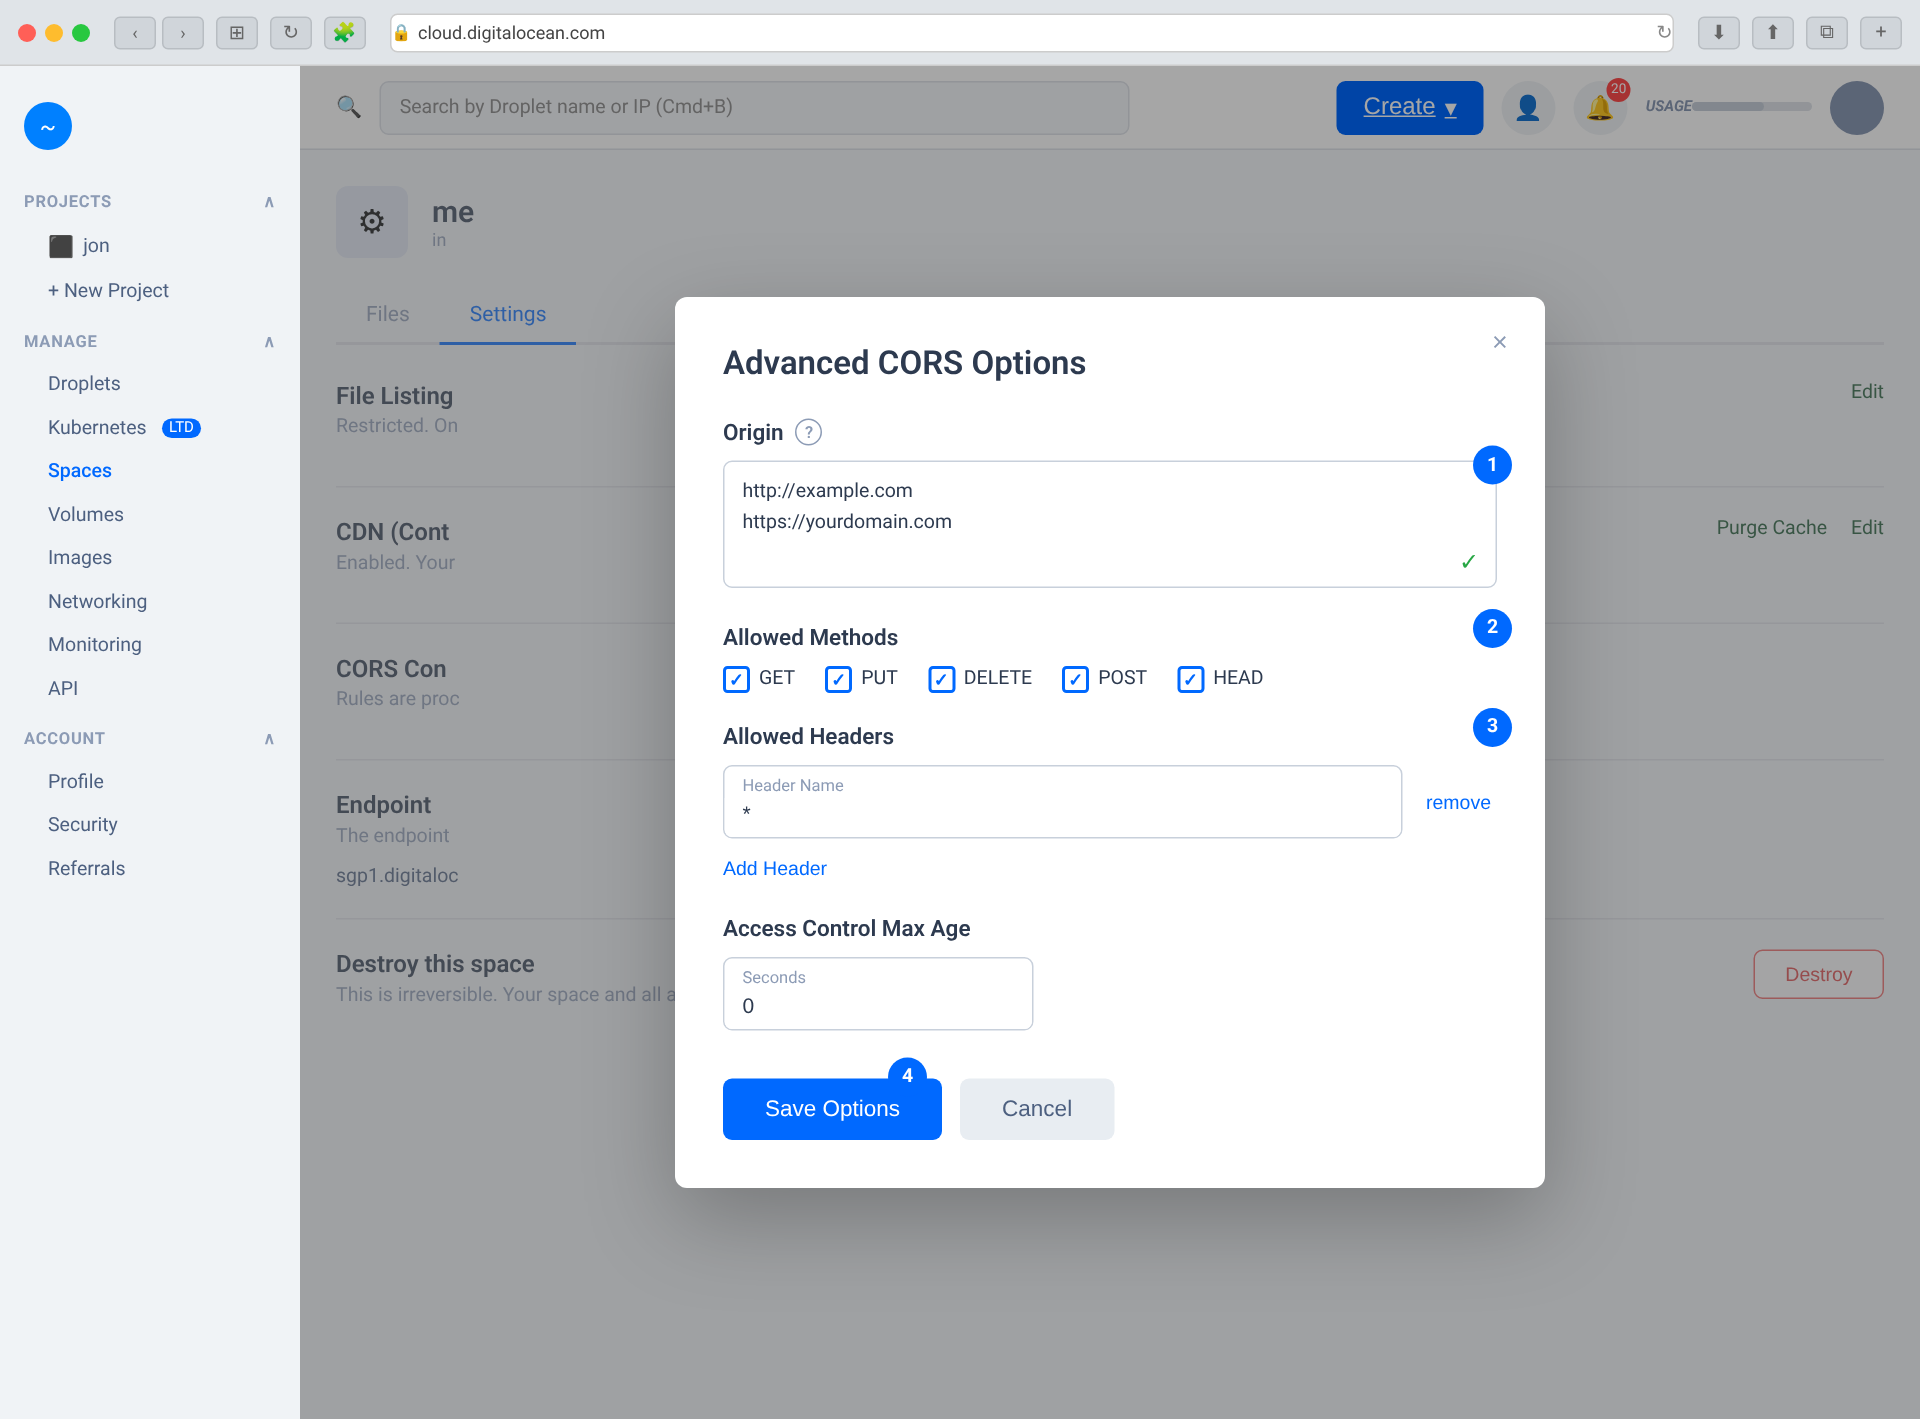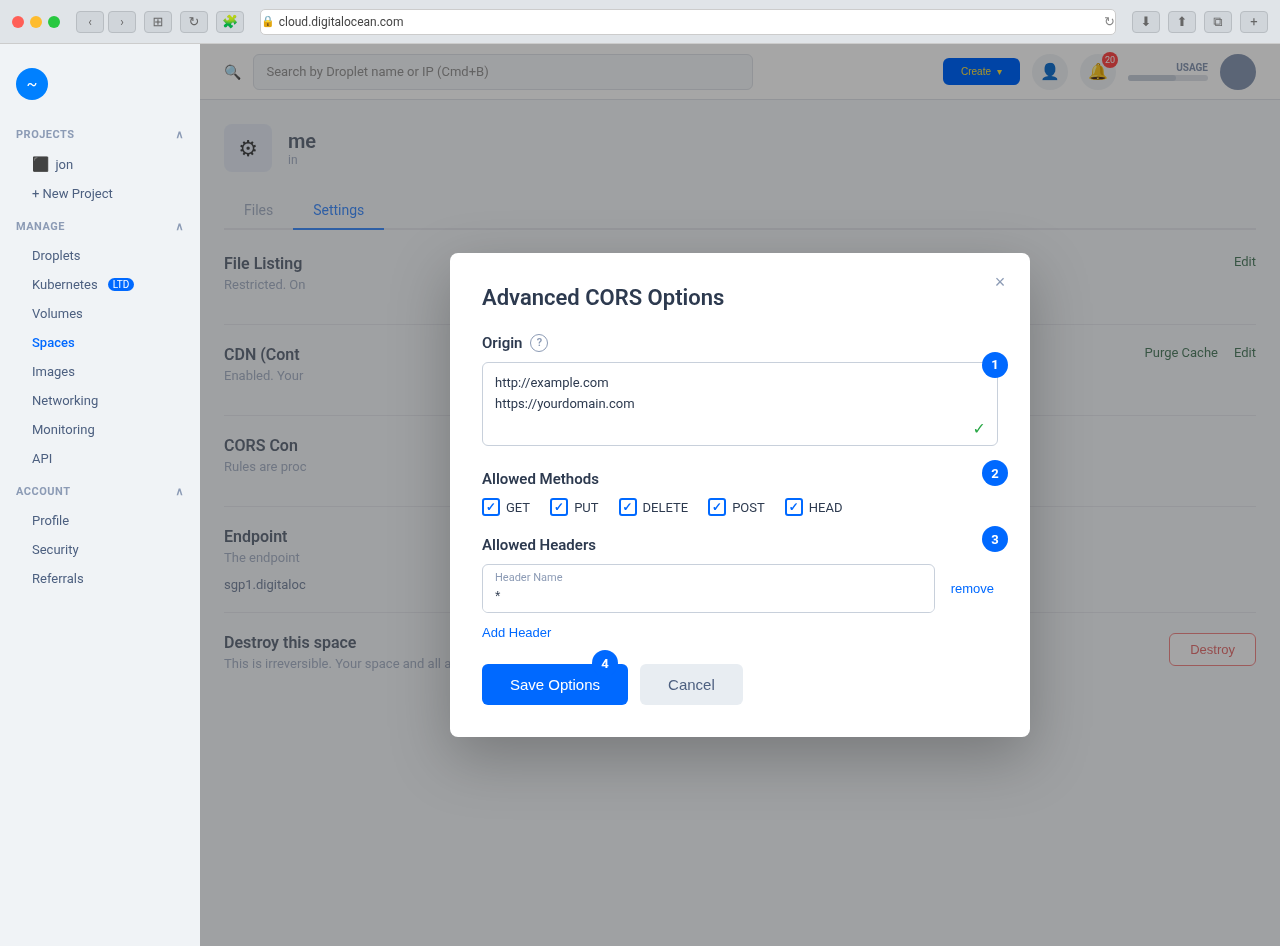--- a/index.html
+++ b/index.html
@@ -150,29 +150,30 @@
       border-radius: 6px;
       display: flex;
       align-items: center;
       padding: 0 12px;
       gap: 8px;
       font-size: 13px;
       color: #999;
     }
     .create-btn {
       background: #0069ff;
-      color: #fde047;
+      color: #ffffff;
       border: none;
       border-radius: 6px;
       padding: 8px 18px;
-      font-size: 10px;
+      font-size: 16px;
       cursor: pointer;
       display: flex;
       align-items: center;
       gap: 6px;
+      text-decoration: underline;
     }
     .top-icon {
       width: 36px; height: 36px;
       background: #f0f3f6;
       border-radius: 50%;
       display: flex; align-items: center; justify-content: center;
       font-size: 16px; color: #666; cursor: pointer;
       position: relative;
     }
     .badge-red {
@@ -180,22 +181,22 @@
       top: -2px; right: -2px;
       background: #ff4d4d;
       color: white;
       font-size: 9px;
       width: 16px; height: 16px;
       border-radius: 50%;
       display: flex; align-items: center; justify-content: center;
     }
     .usage-box {
       display: flex;
-      flex-direction: column;
-      align-items: flex-end;
+      flex-direction: row;
+      font-style: italic;
     }
     .usage-label { font-size: 10px; color: #8c9bb5; font-weight: 700; text-transform: uppercase; }
     .usage-bar { width: 80px; height: 6px; background: #e0e4ea; border-radius: 3px; margin-top: 2px; }
     .usage-fill { width: 60%; height: 100%; background: #c8d0db; border-radius: 3px; }
     .avatar {
       width: 36px; height: 36px;
       background: #8c9bb5;
       border-radius: 50%;
     }
 
@@ -533,25 +534,25 @@
         <span>MANAGE</span>
         <span>∧</span>
       </div>
       <div class="sidebar-item">
         <span>Droplets</span>
       </div>
       <div class="sidebar-item">
         <span>Kubernetes</span>
         <span class="sidebar-item-badge">LTD</span>
       </div>
-      <div class="sidebar-item">
-        <span>Volumes</span>
-      </div>
       <div class="sidebar-item active">
         <span>Spaces</span>
+      </div>
+      <div class="sidebar-item">
+        <span>Volumes</span>
       </div>
       <div class="sidebar-item">
         <span>Images</span>
       </div>
       <div class="sidebar-item">
         <span>Networking</span>
       </div>
       <div class="sidebar-item">
         <span>Monitoring</span>
       </div>
@@ -742,20 +743,29 @@
           <div class="header-row">
             <div class="header-input-wrapper">
               <span class="header-input-label">Header Name</span>
               <input class="header-input" type="text" value="*" style="">
             </div>
             <button class="remove-btn">remove</button>
           </div>
           <button class="add-header-btn">Add Header</button>
         </div>
 
+        <div class="max-age-section">
+          <div class="section-label">
+            <span>Access Control Max Age</span>
+          </div>
+          <div class="seconds-input-wrapper">
+            <span class="seconds-label">Seconds</span>
+            <input class="seconds-input" type="number" value="0" style="">
+          </div>
+        </div>
 
         <div class="modal-footer">
           <button class="save-btn">Save Options</button>
           <button class="cancel-btn">Cancel</button>
 
           <div class="step-badge" style="position:absolute;left:110px;top:-14px;">
             <span>4</span>
           </div>
         </div>
 

